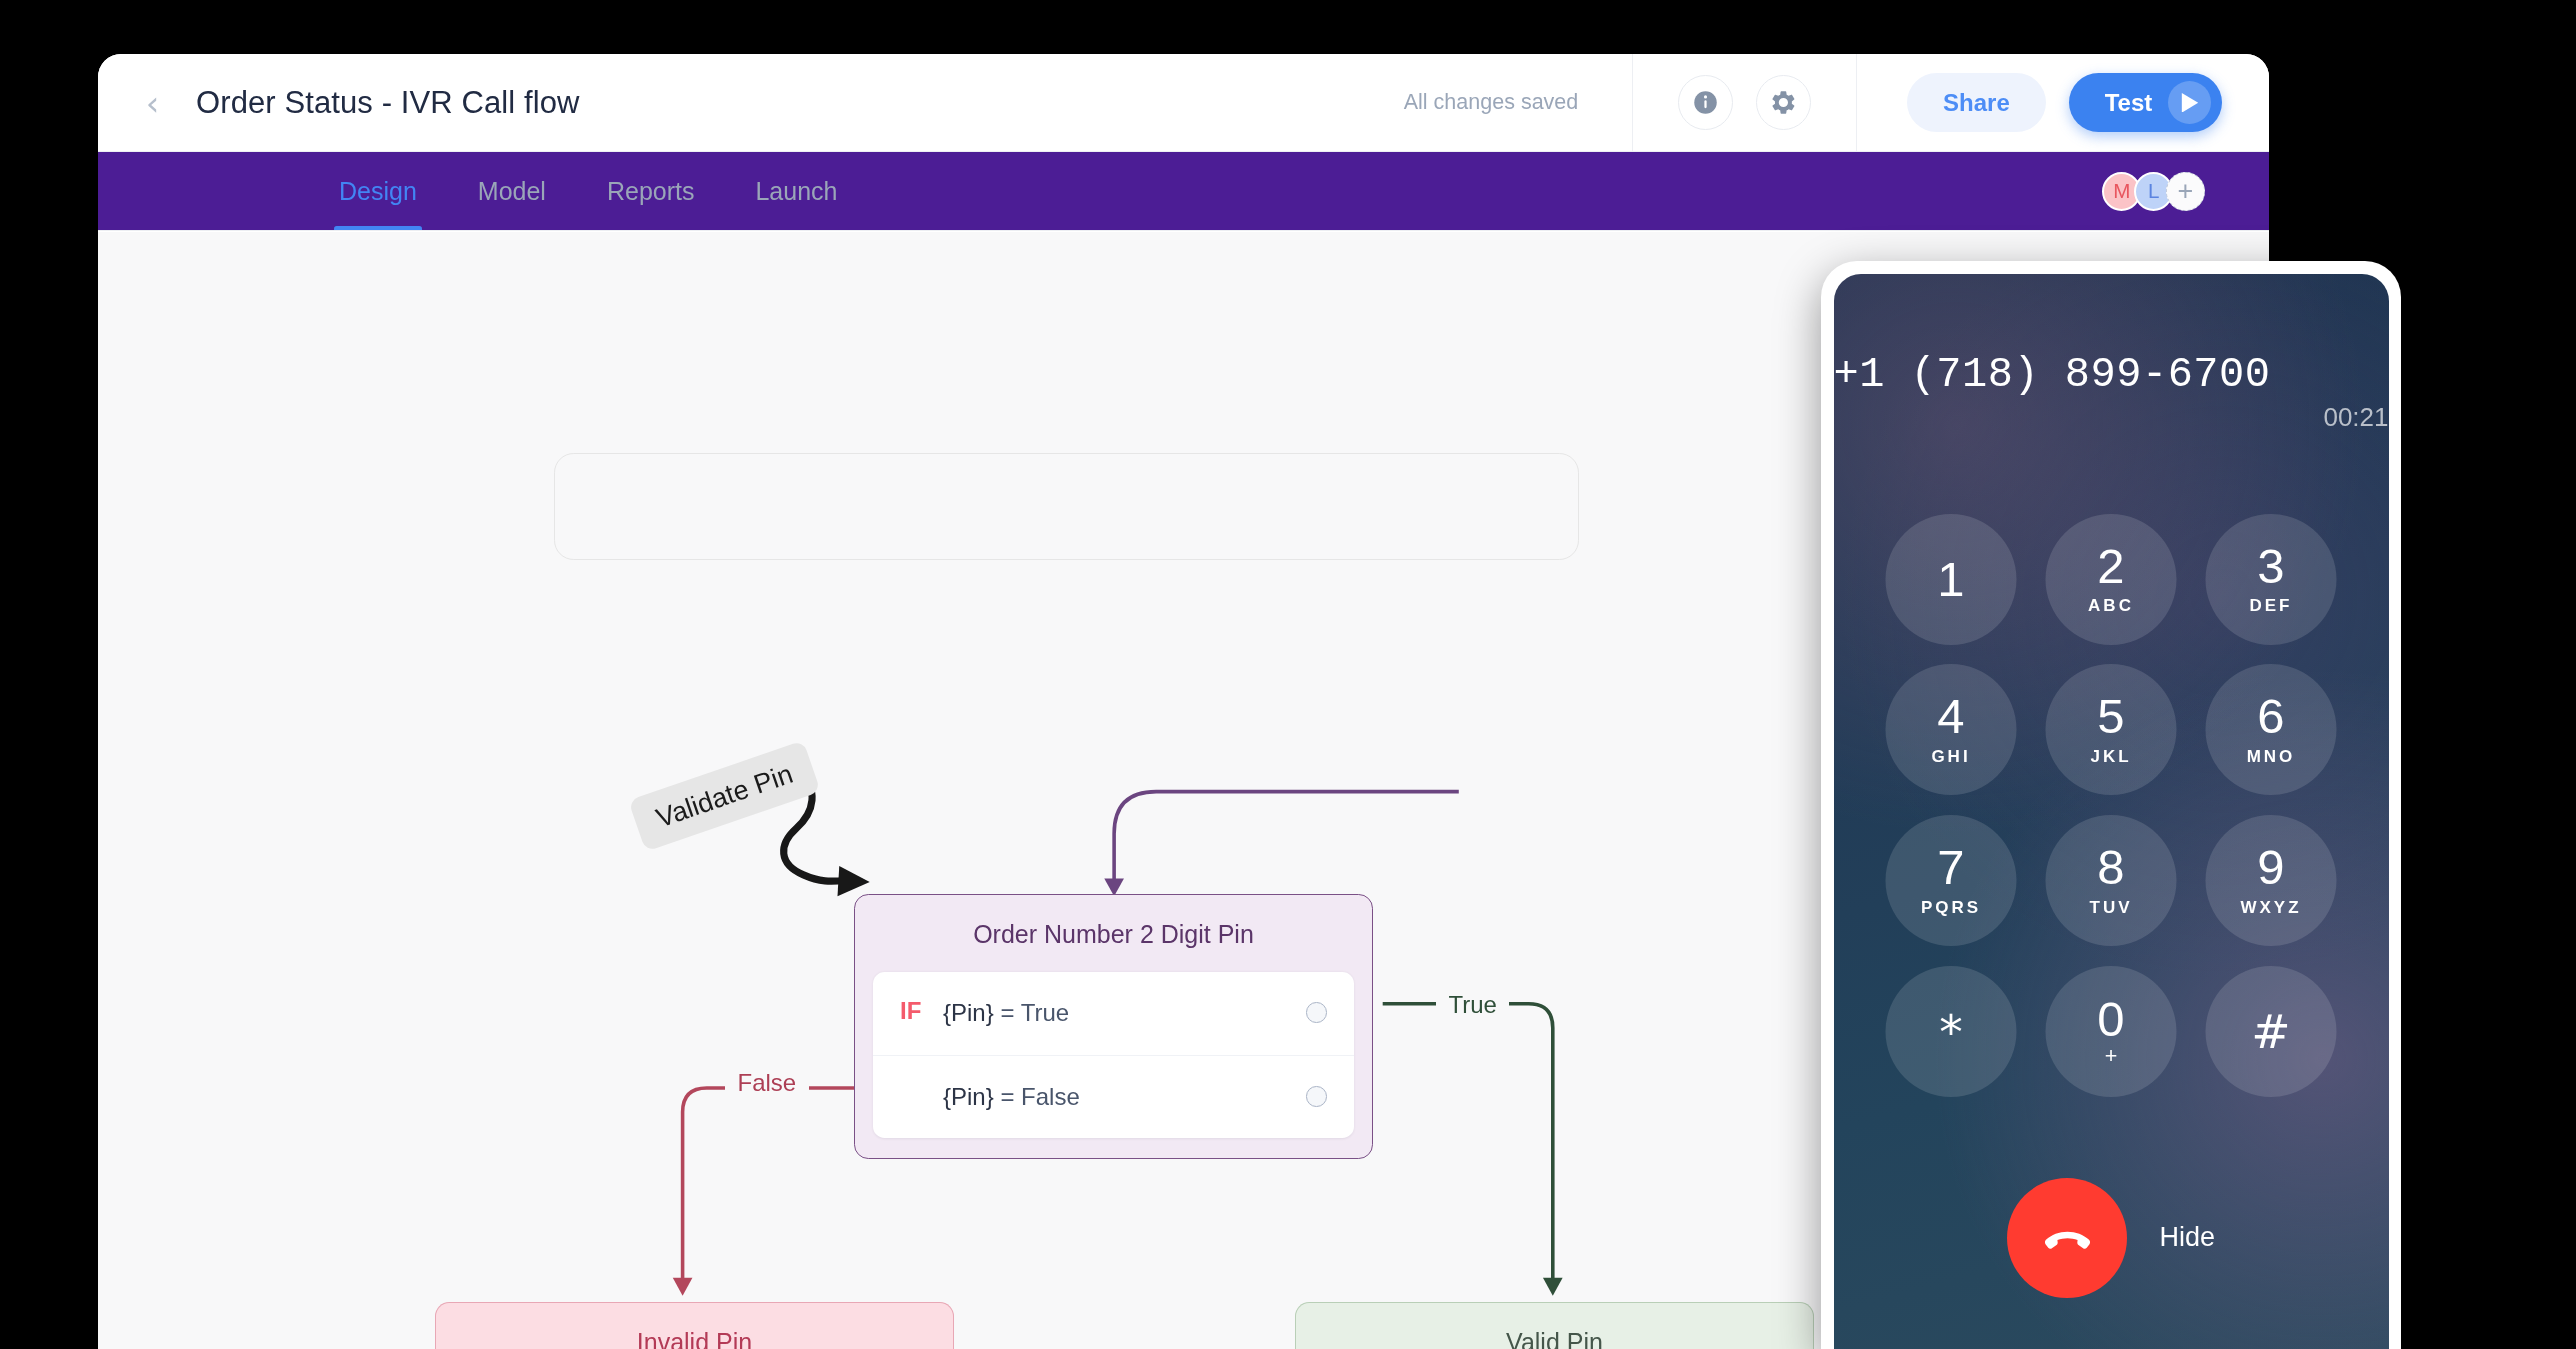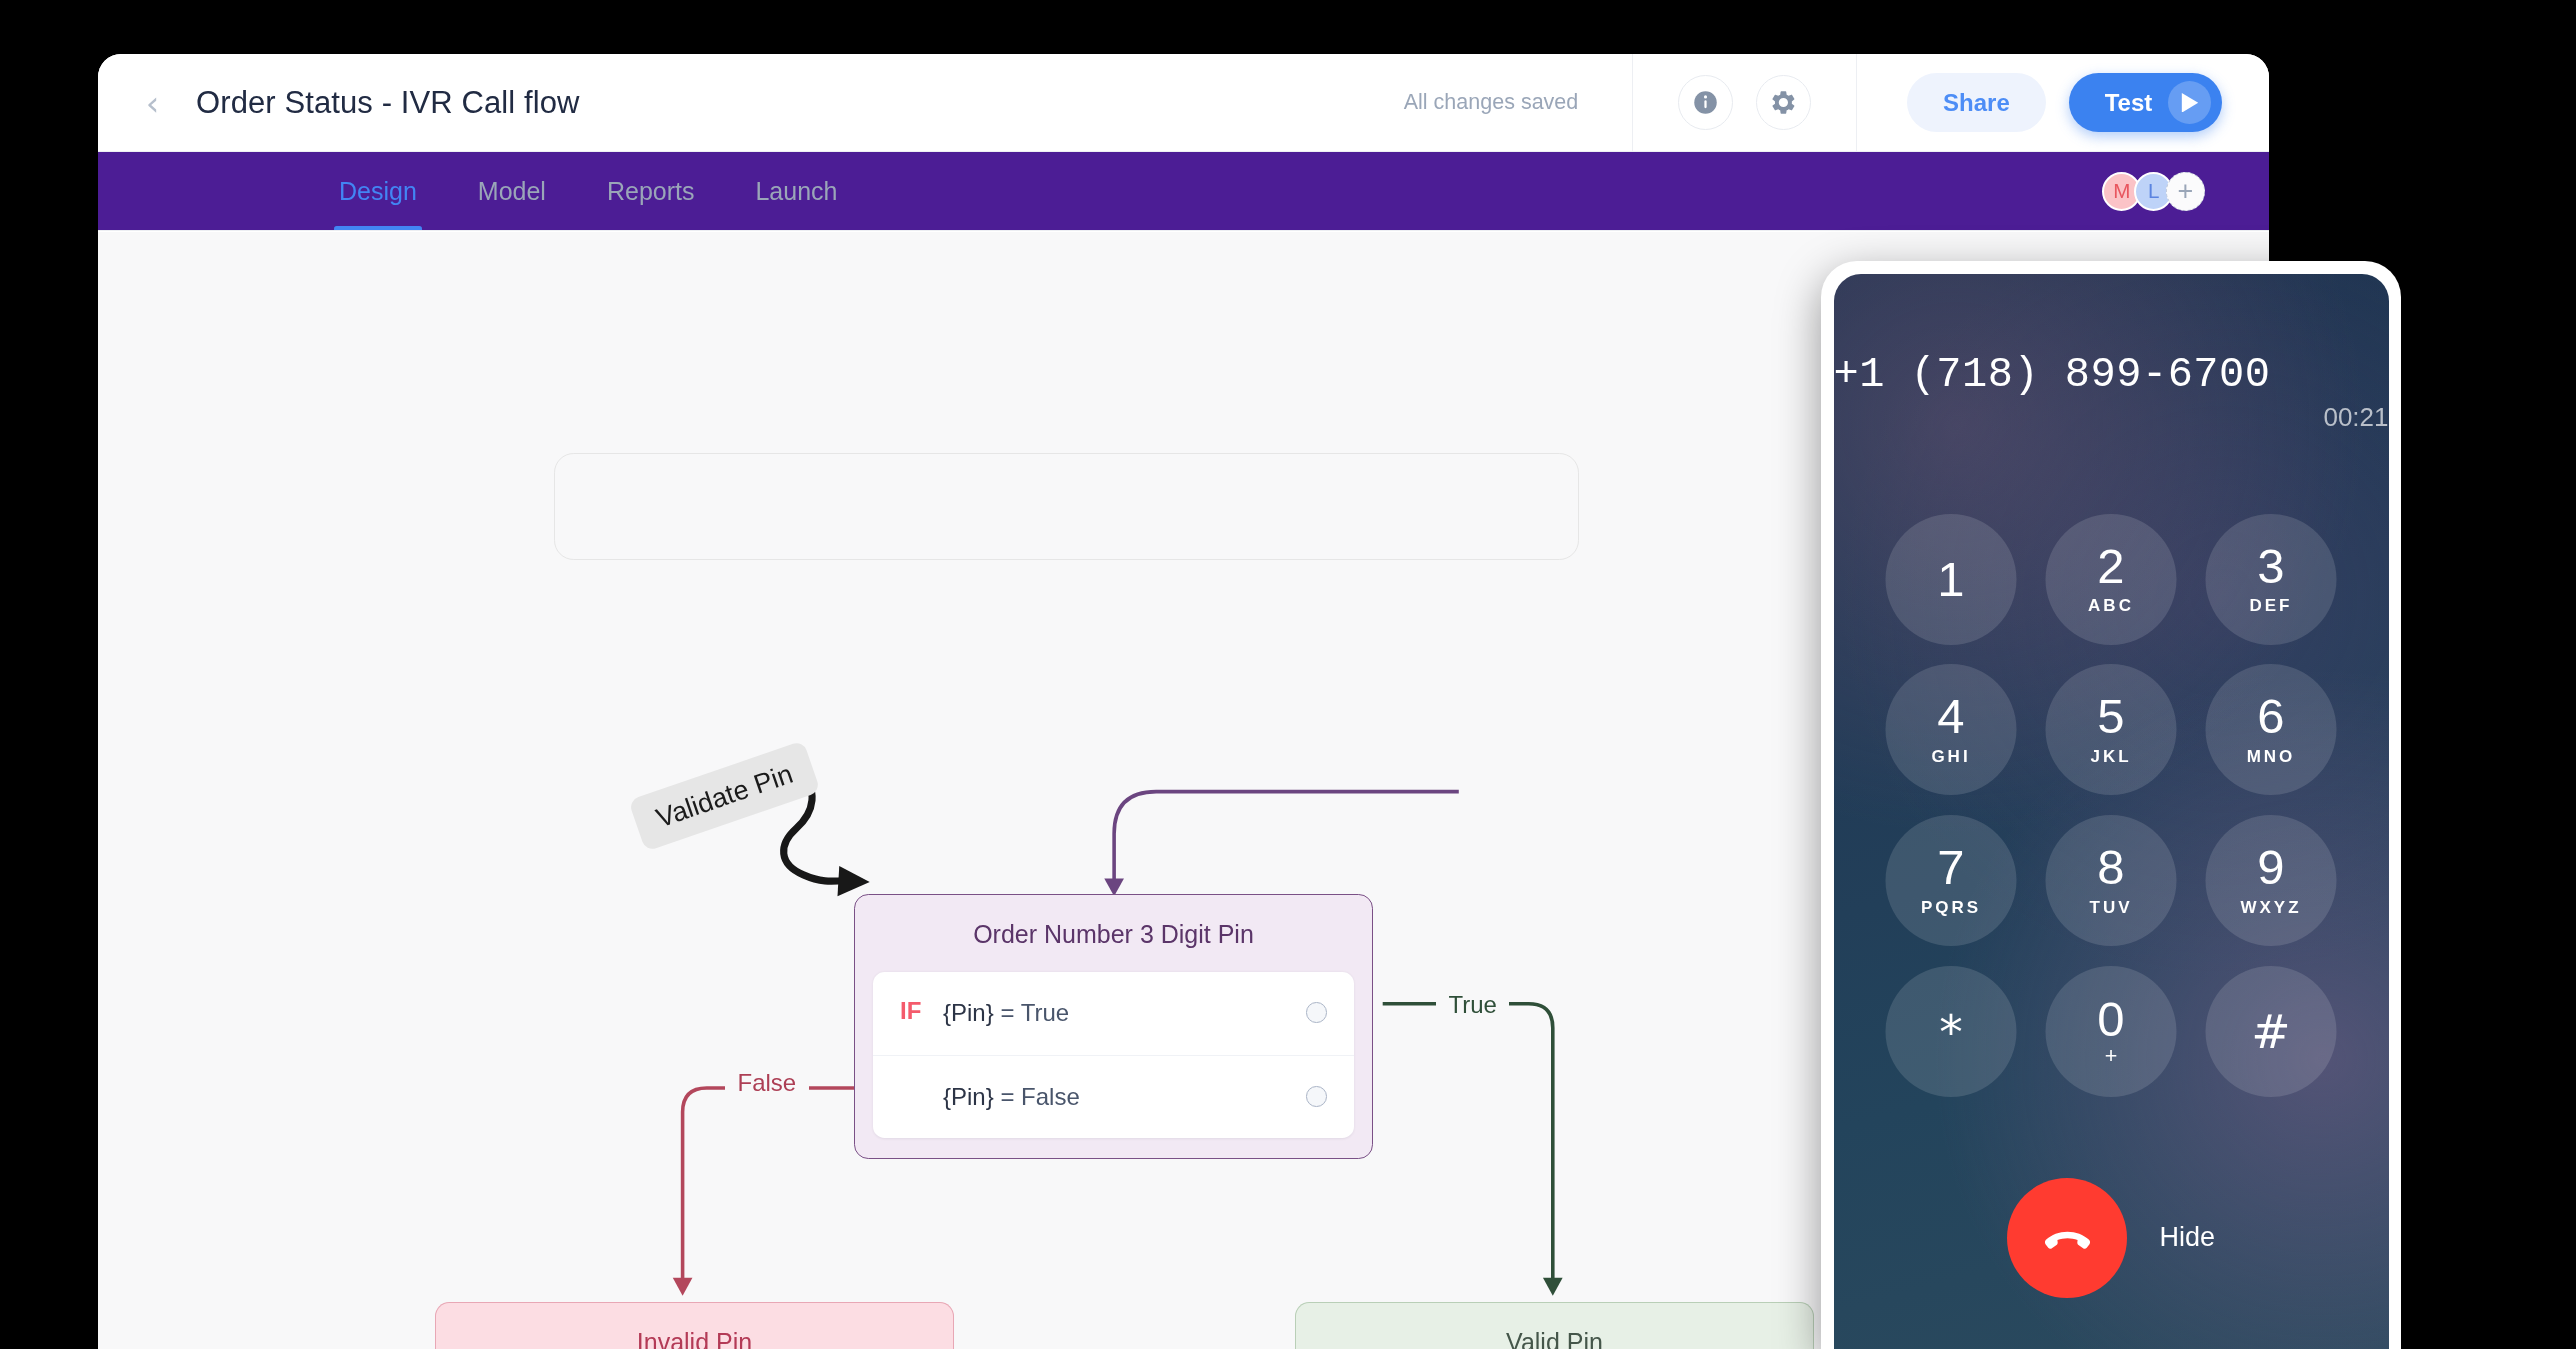--- a/index.html
+++ b/index.html
@@ -373,21 +373,21 @@
       <path d="M 782 608 C 806 620 800 648 780 666 C 760 684 760 706 788 718 C 806 726 818 726 836 724" fill="none" stroke="#181818" stroke-width="8" stroke-linecap="round"></path>
       <polygon points="828,708 862,726 826,742" fill="#181818"></polygon>
     </svg>
 
     <div id="validate-pin-note">Validate Pin</div>
 
     <div class="edge-label" id="label-true">True</div>
     <div class="edge-label" id="label-false">False</div>
 
     <div class="node" id="node-decision">
-      <div class="node-header">Order Number 3 Digit Pin</div>
+      <div class="node-header">Order Number 2 Digit Pin</div>
       <div class="node-body">
         <div class="row">
           <div class="row-if">IF</div>
           <div class="row-text">
             <span class="var">{Pin}</span><span> = </span><span>True</span>
           </div>
           <div class="row-port"></div>
         </div>
         <div class="row">
           <div class="row-if blank"></div>

